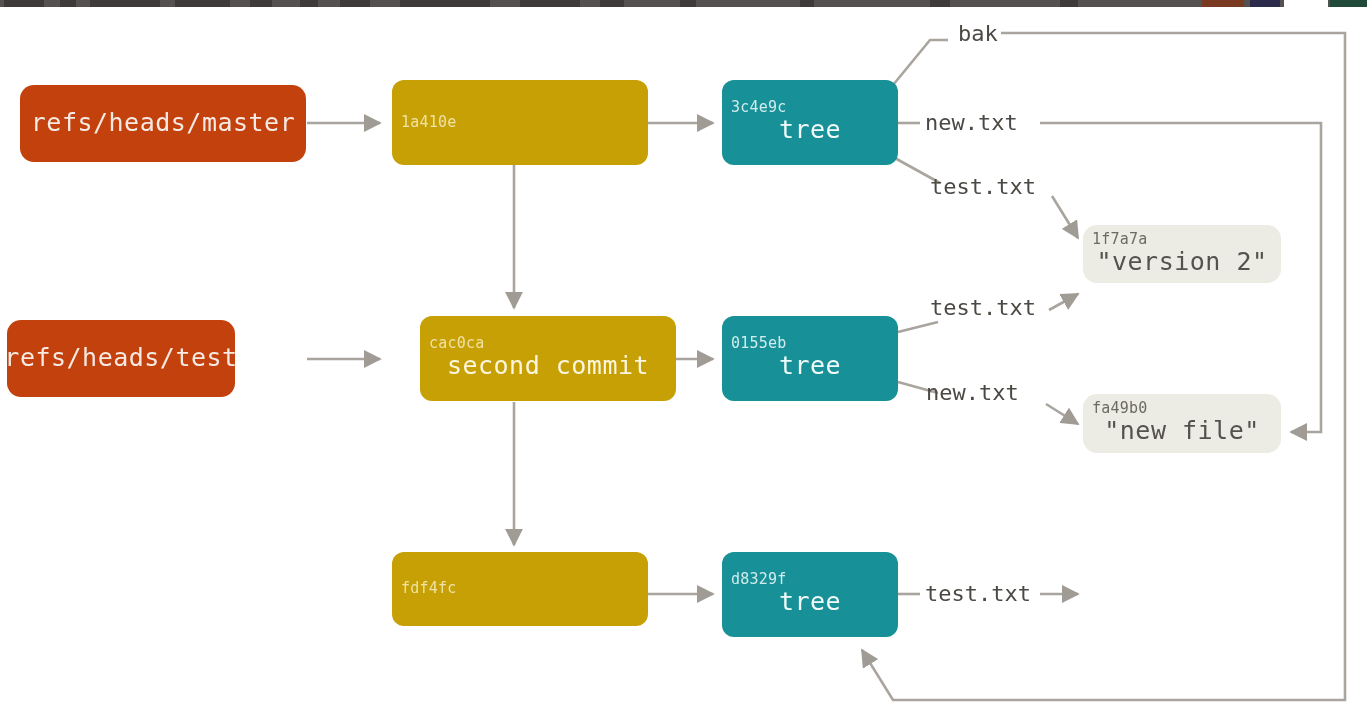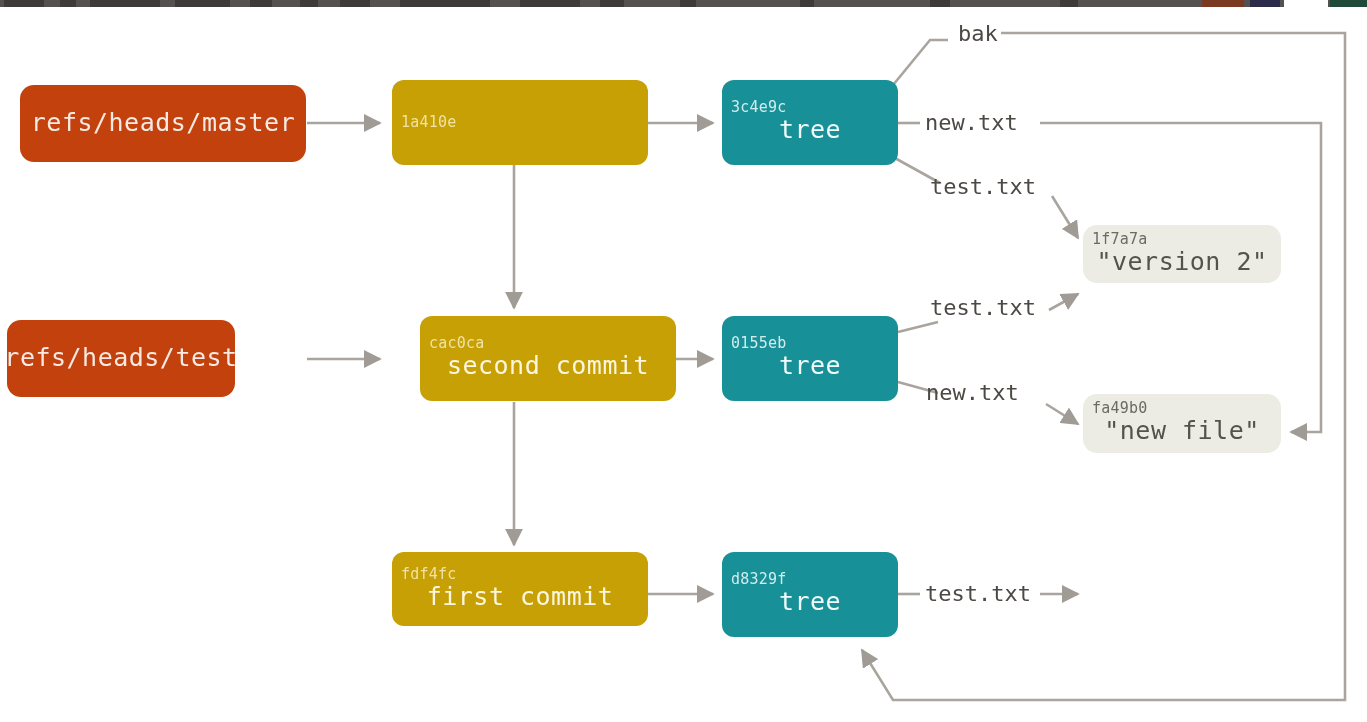--- a/index.html
+++ b/index.html
@@ -193,21 +193,20 @@
     <div class="hash">1a410e</div>
   </div>
 
   <div class="node commit" style="left:392px; top:316px; width:256px; height:85px;margin-left:28px;">
     <div class="hash">cac0ca</div>
     <div class="title">second commit</div>
   </div>
 
   <div class="node commit" style="left:392px; top:552px; width:256px; height:74px;">
     <div class="hash">fdf4fc</div>
-    <div class="title">first commit</div>
   </div>
 
   <div class="node tree" style="left:722px; top:80px; width:176px; height:85px;">
     <div class="hash">3c4e9c</div>
     <div class="title">tree</div>
   </div>
 
   <div class="node tree" style="left:722px; top:316px; width:176px; height:85px;">
     <div class="hash">0155eb</div>
     <div class="title">tree</div>

